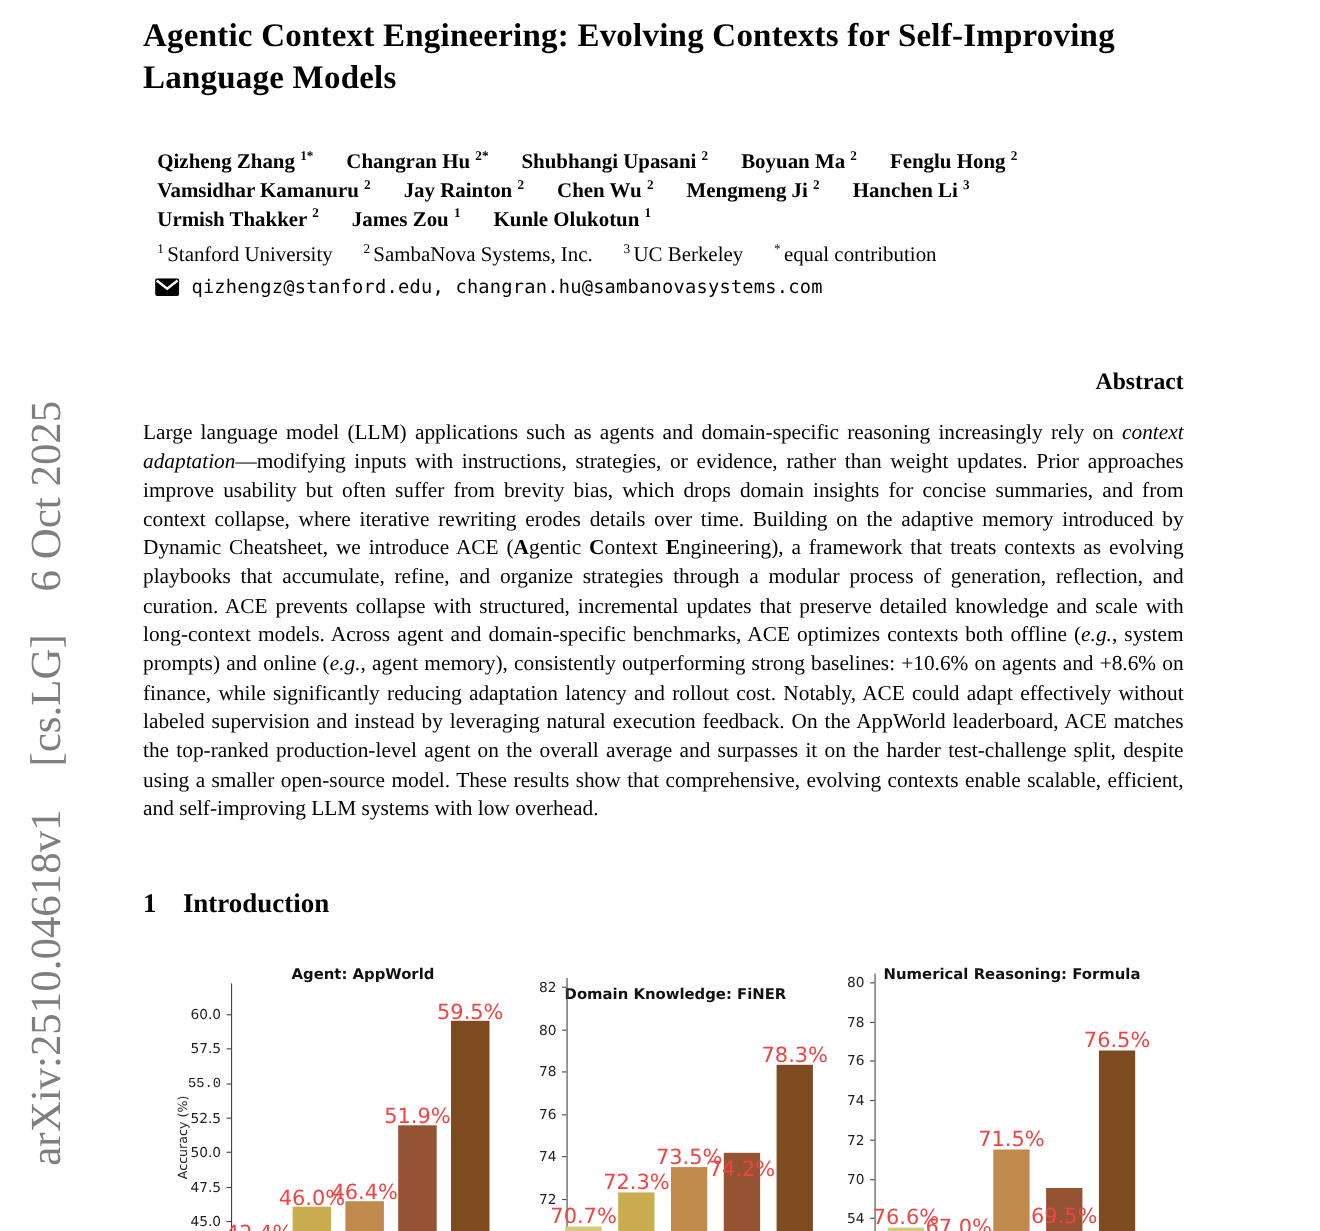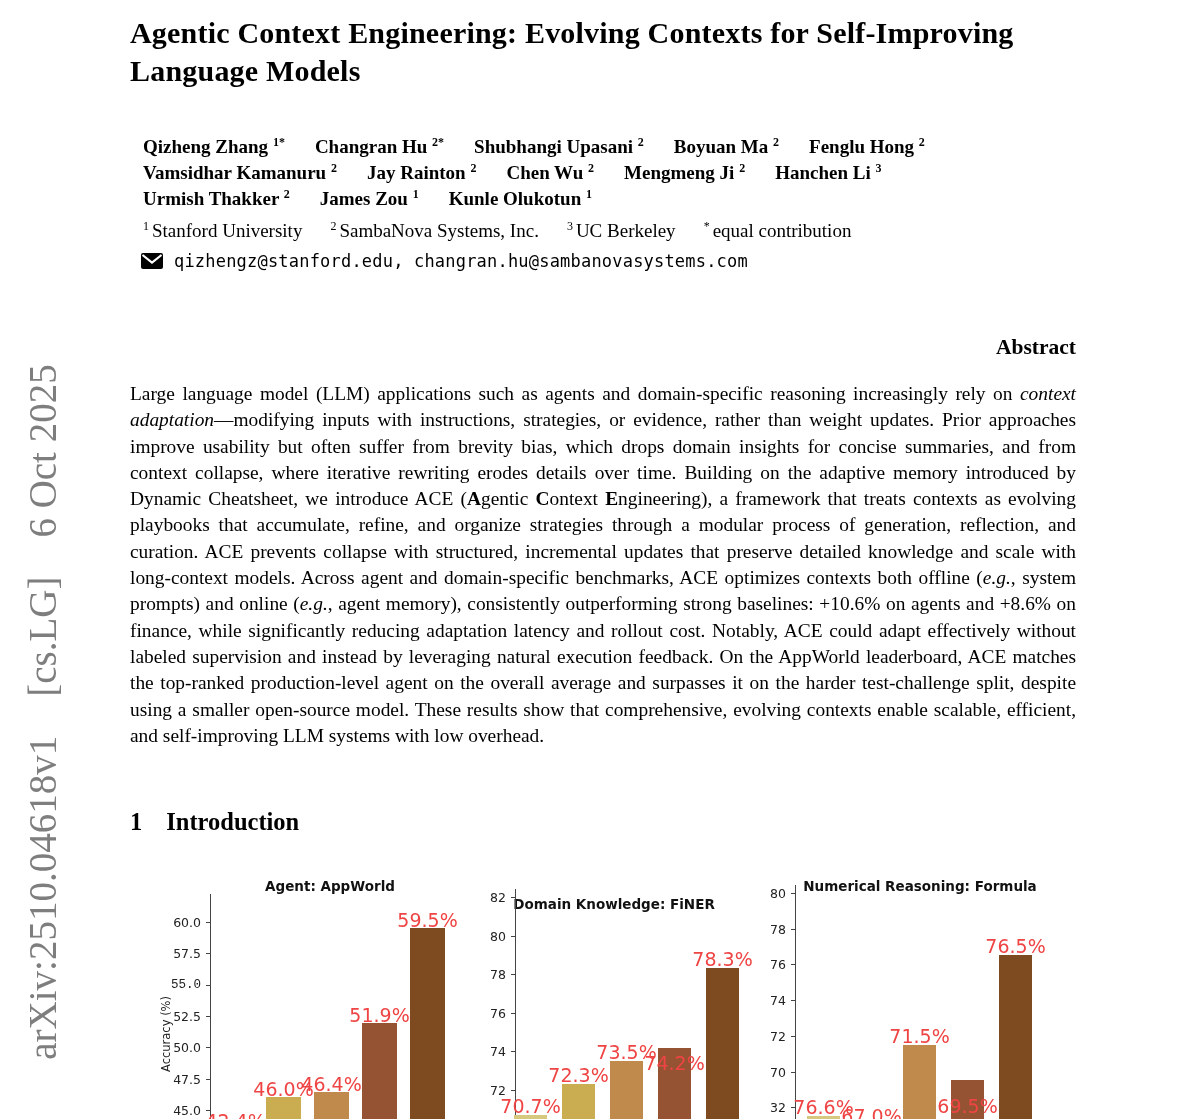--- a/index.html
+++ b/index.html
@@ -146,21 +146,21 @@
         <div class="abs c-tick" style="left: 786px; top: 928.7px;">78</div>
         <div class="abs c-tickmark" style="left: 791px; top: 928.7px; background: rgb(68, 68, 68);"></div>
         <div class="abs c-tick" style="left: 786px; top: 964.4px;">76</div>
         <div class="abs c-tickmark" style="left: 791px; top: 964.4px; background: rgb(68, 68, 68);"></div>
         <div class="abs c-tick" style="left: 786px; top: 1000.1px;">74</div>
         <div class="abs c-tickmark" style="left: 791px; top: 1000.1px; background: rgb(68, 68, 68);"></div>
         <div class="abs c-tick" style="left: 786px; top: 1035.8px;">72</div>
         <div class="abs c-tickmark" style="left: 791px; top: 1035.8px; background: rgb(68, 68, 68);"></div>
         <div class="abs c-tick" style="left: 786px; top: 1071.5px;">70</div>
         <div class="abs c-tickmark" style="left: 791px; top: 1071.5px; background: rgb(68, 68, 68);"></div>
-        <div class="abs c-tick" style="left: 786px; top: 1107.2px;">32</div>
+        <div class="abs c-tick" style="left: 786px; top: 1107.2px;">54</div>
         <div class="abs c-tickmark" style="left: 791px; top: 1107.2px; background: rgb(68, 68, 68);"></div>
         <div class="abs c-bar" style="left: 807px; top: 1116.12px; width: 33px; height: 13.875px; background: rgb(214, 200, 126);"></div>
         <div class="abs c-vlabel" style="left: 823.5px; top: 1096.12px;">76.6%</div>
         <div class="abs c-vlabel" style="left: 871.5px; top: 1105.05px;">67.0%</div>
         <div class="abs c-bar" style="left: 903px; top: 1044.72px; width: 33px; height: 85.275px; background: rgb(192, 138, 76);"></div>
         <div class="abs c-vlabel" style="left: 919.5px; top: 1024.72px;">71.5%</div>
         <div class="abs c-bar" style="left: 951px; top: 1080.42px; width: 33px; height: 49.575px; background: rgb(150, 83, 51);"></div>
         <div class="abs c-vlabel" style="left: 967.5px; top: 1095px;">69.5%</div>
         <div class="abs c-bar" style="left: 999px; top: 955.475px; width: 33px; height: 174.525px; background: rgb(126, 74, 32);"></div>
         <div class="abs c-vlabel" style="left: 1015.5px; top: 935.475px;">76.5%</div>

